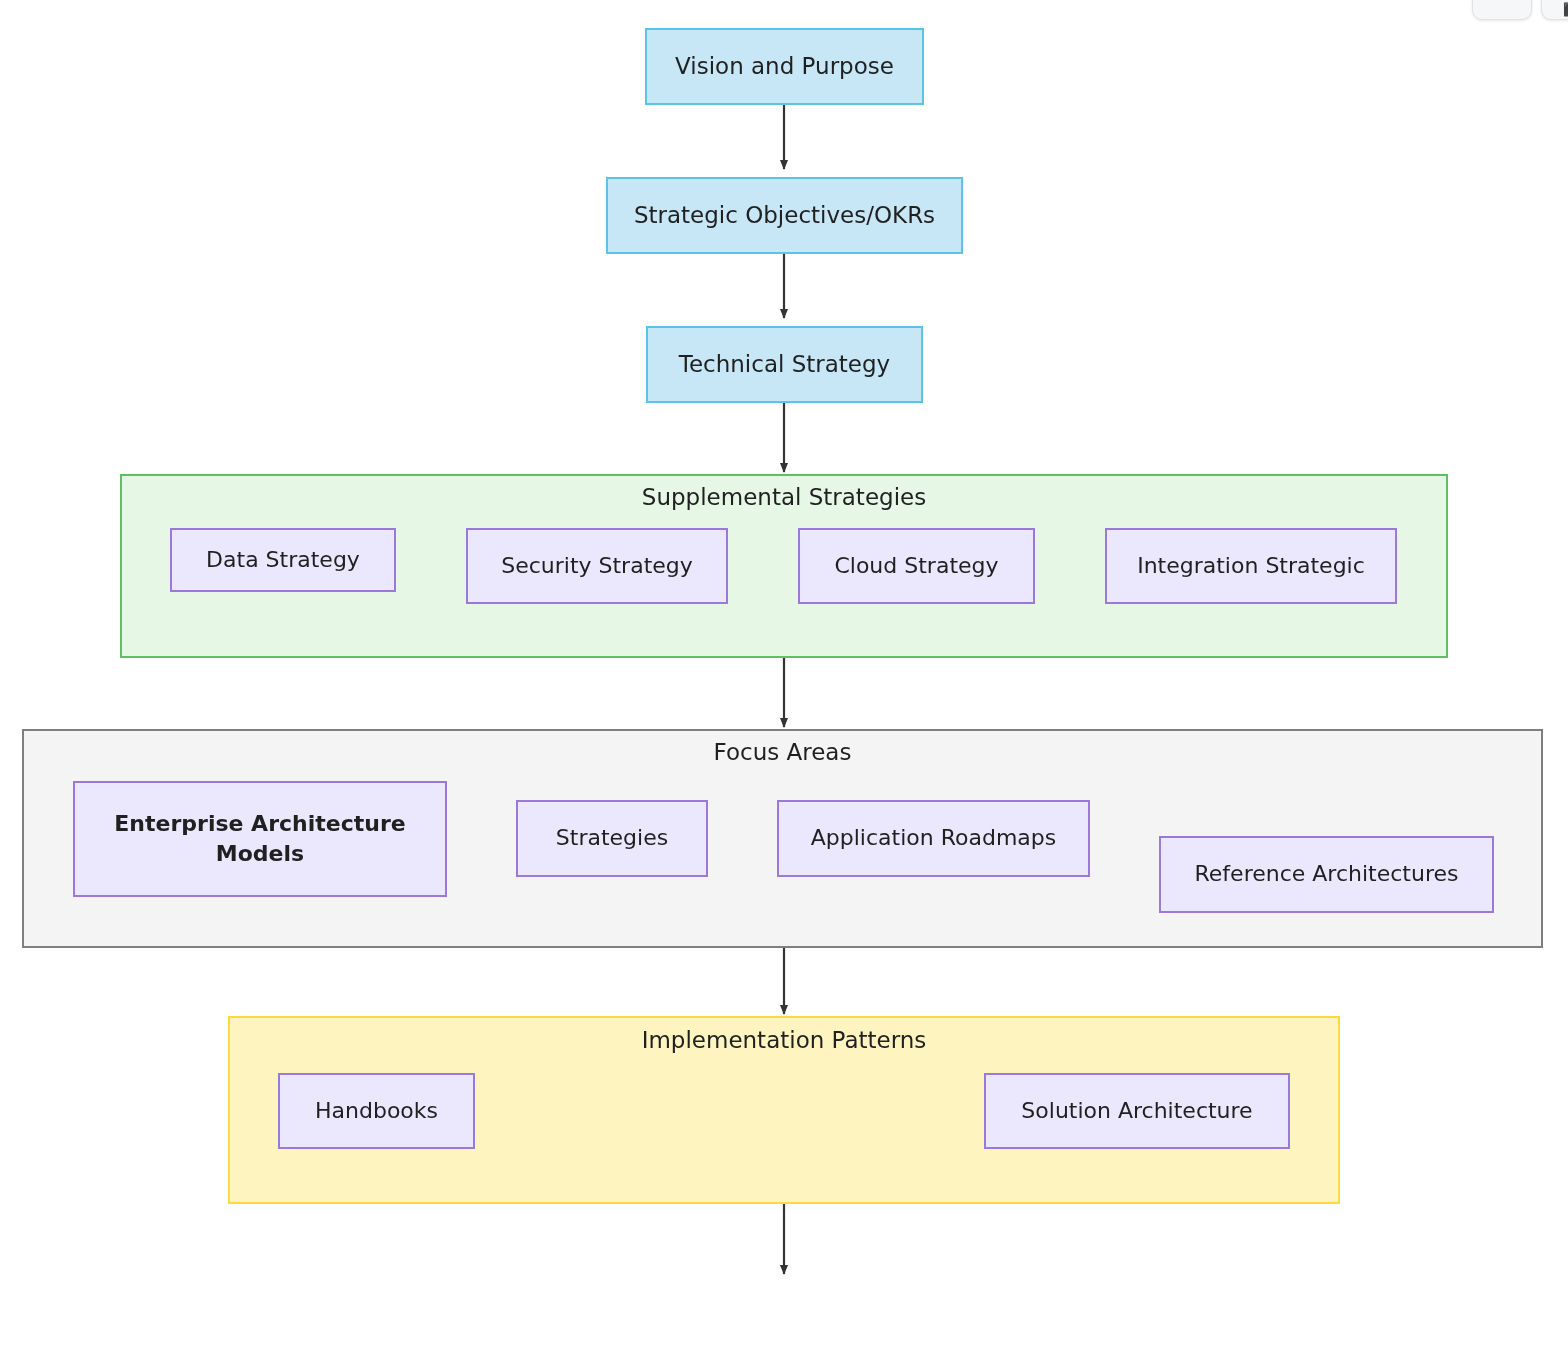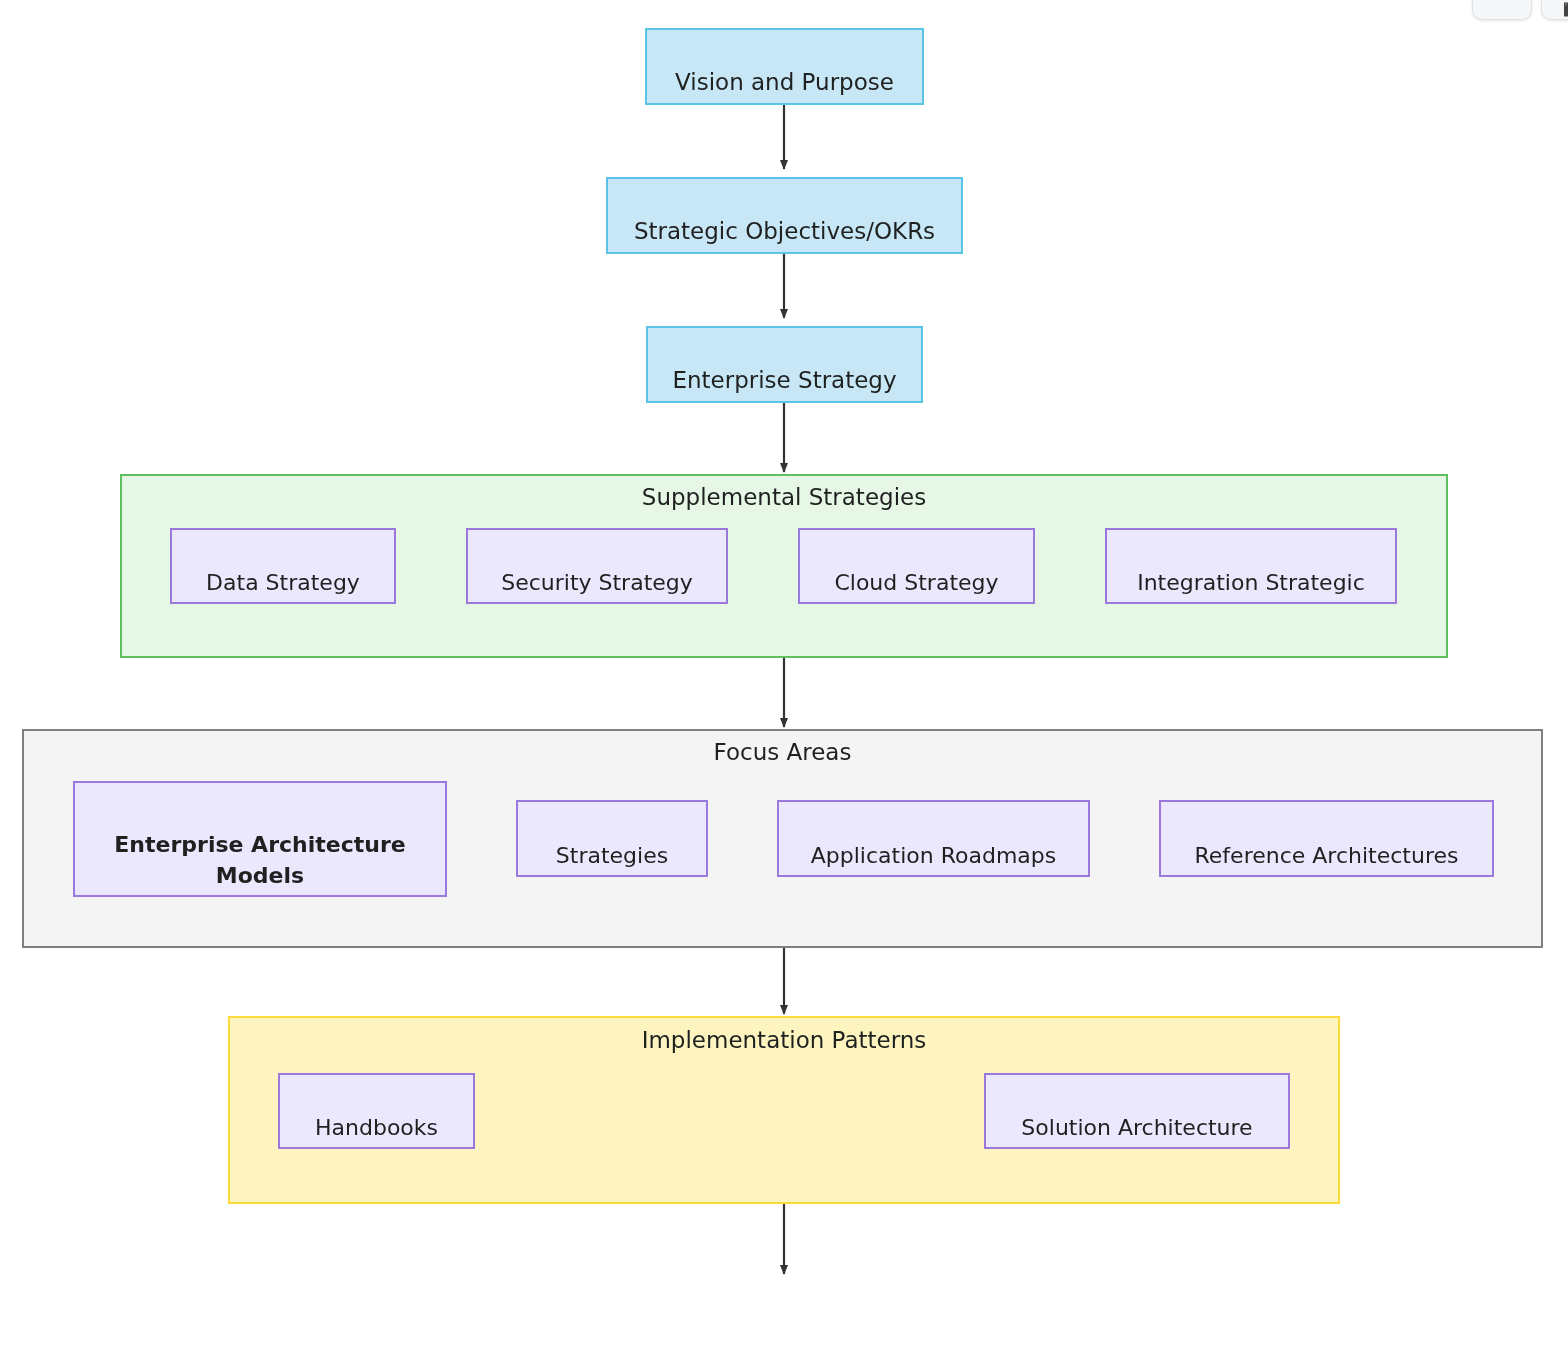--- a/index.html
+++ b/index.html
@@ -22,21 +22,21 @@
     top: 0;
     width: 1568px;
     height: 1365px;
   }
 
   
   .node {
     position: absolute;
     box-sizing: border-box;
     display: flex;
-    align-items: flex-end;
+    align-items: center;
     justify-content: center;
     text-align: center;
     line-height: 1.38;
     border-width: 2px;
     border-style: solid;
     padding: 4px 10px;
   }
 
   .node-label {
     display: block;
@@ -142,28 +142,28 @@
 
   <div class="node node-blue" style="left:645px; top:28px; width:279px; height:77px;">
     <span class="node-label">Vision and Purpose</span>
   </div>
 
   <div class="node node-blue" style="left:606px; top:177px; width:357px; height:77px;">
     <span class="node-label">Strategic Objectives/OKRs</span>
   </div>
 
   <div class="node node-blue" style="left:646px; top:326px; width:277px; height:77px;">
-    <span class="node-label">Enterprise Strategy</span>
+    <span class="node-label">Technical Strategy</span>
   </div>
 
   <div class="subgraph sg-green" style="left:120px; top:474px; width:1328px; height:184px;">
     <div class="subgraph-title" style="top:8px;">Supplemental Strategies</div>
   </div>
 
-  <div class="node node-lav" style="left:170px; top:528px; width:226px; height:76px;">
+  <div class="node node-lav" style="left:170px; top:528px; width:226px; height:64px;">
     <span class="node-label">Data Strategy</span>
   </div>
   <div class="node node-lav" style="left:466px; top:528px; width:262px; height:76px;">
     <span class="node-label">Security Strategy</span>
   </div>
   <div class="node node-lav" style="left:798px; top:528px; width:237px; height:76px;">
     <span class="node-label">Cloud Strategy</span>
   </div>
   <div class="node node-lav" style="left:1105px; top:528px; width:292px; height:76px;">
     <span class="node-label">Integration Strategic</span>
@@ -176,21 +176,21 @@
   <div class="node node-lav" style="left:73px; top:781px; width:374px; height:116px;font-weight:bold;">
     <span class="node-label">Enterprise Architecture
 Models</span>
   </div>
   <div class="node node-lav" style="left:516px; top:800px; width:192px; height:77px;">
     <span class="node-label">Strategies</span>
   </div>
   <div class="node node-lav" style="left:777px; top:800px; width:313px; height:77px;">
     <span class="node-label">Application Roadmaps</span>
   </div>
-  <div class="node node-lav" style="left:1159px; top:800px; width:335px; height:77px;">
+  <div class="node node-lav" style="left:1159px; top:836px; width:335px; height:77px;">
     <span class="node-label">Reference Architectures</span>
   </div>
 
   <div class="subgraph sg-yellow" style="left:228px; top:1016px; width:1112px; height:188px;">
     <div class="subgraph-title" style="top:9px;">Implementation Patterns</div>
   </div>
 
   <div class="node node-lav" style="left:278px; top:1073px; width:197px; height:76px;">
     <span class="node-label">Handbooks</span>
   </div>

